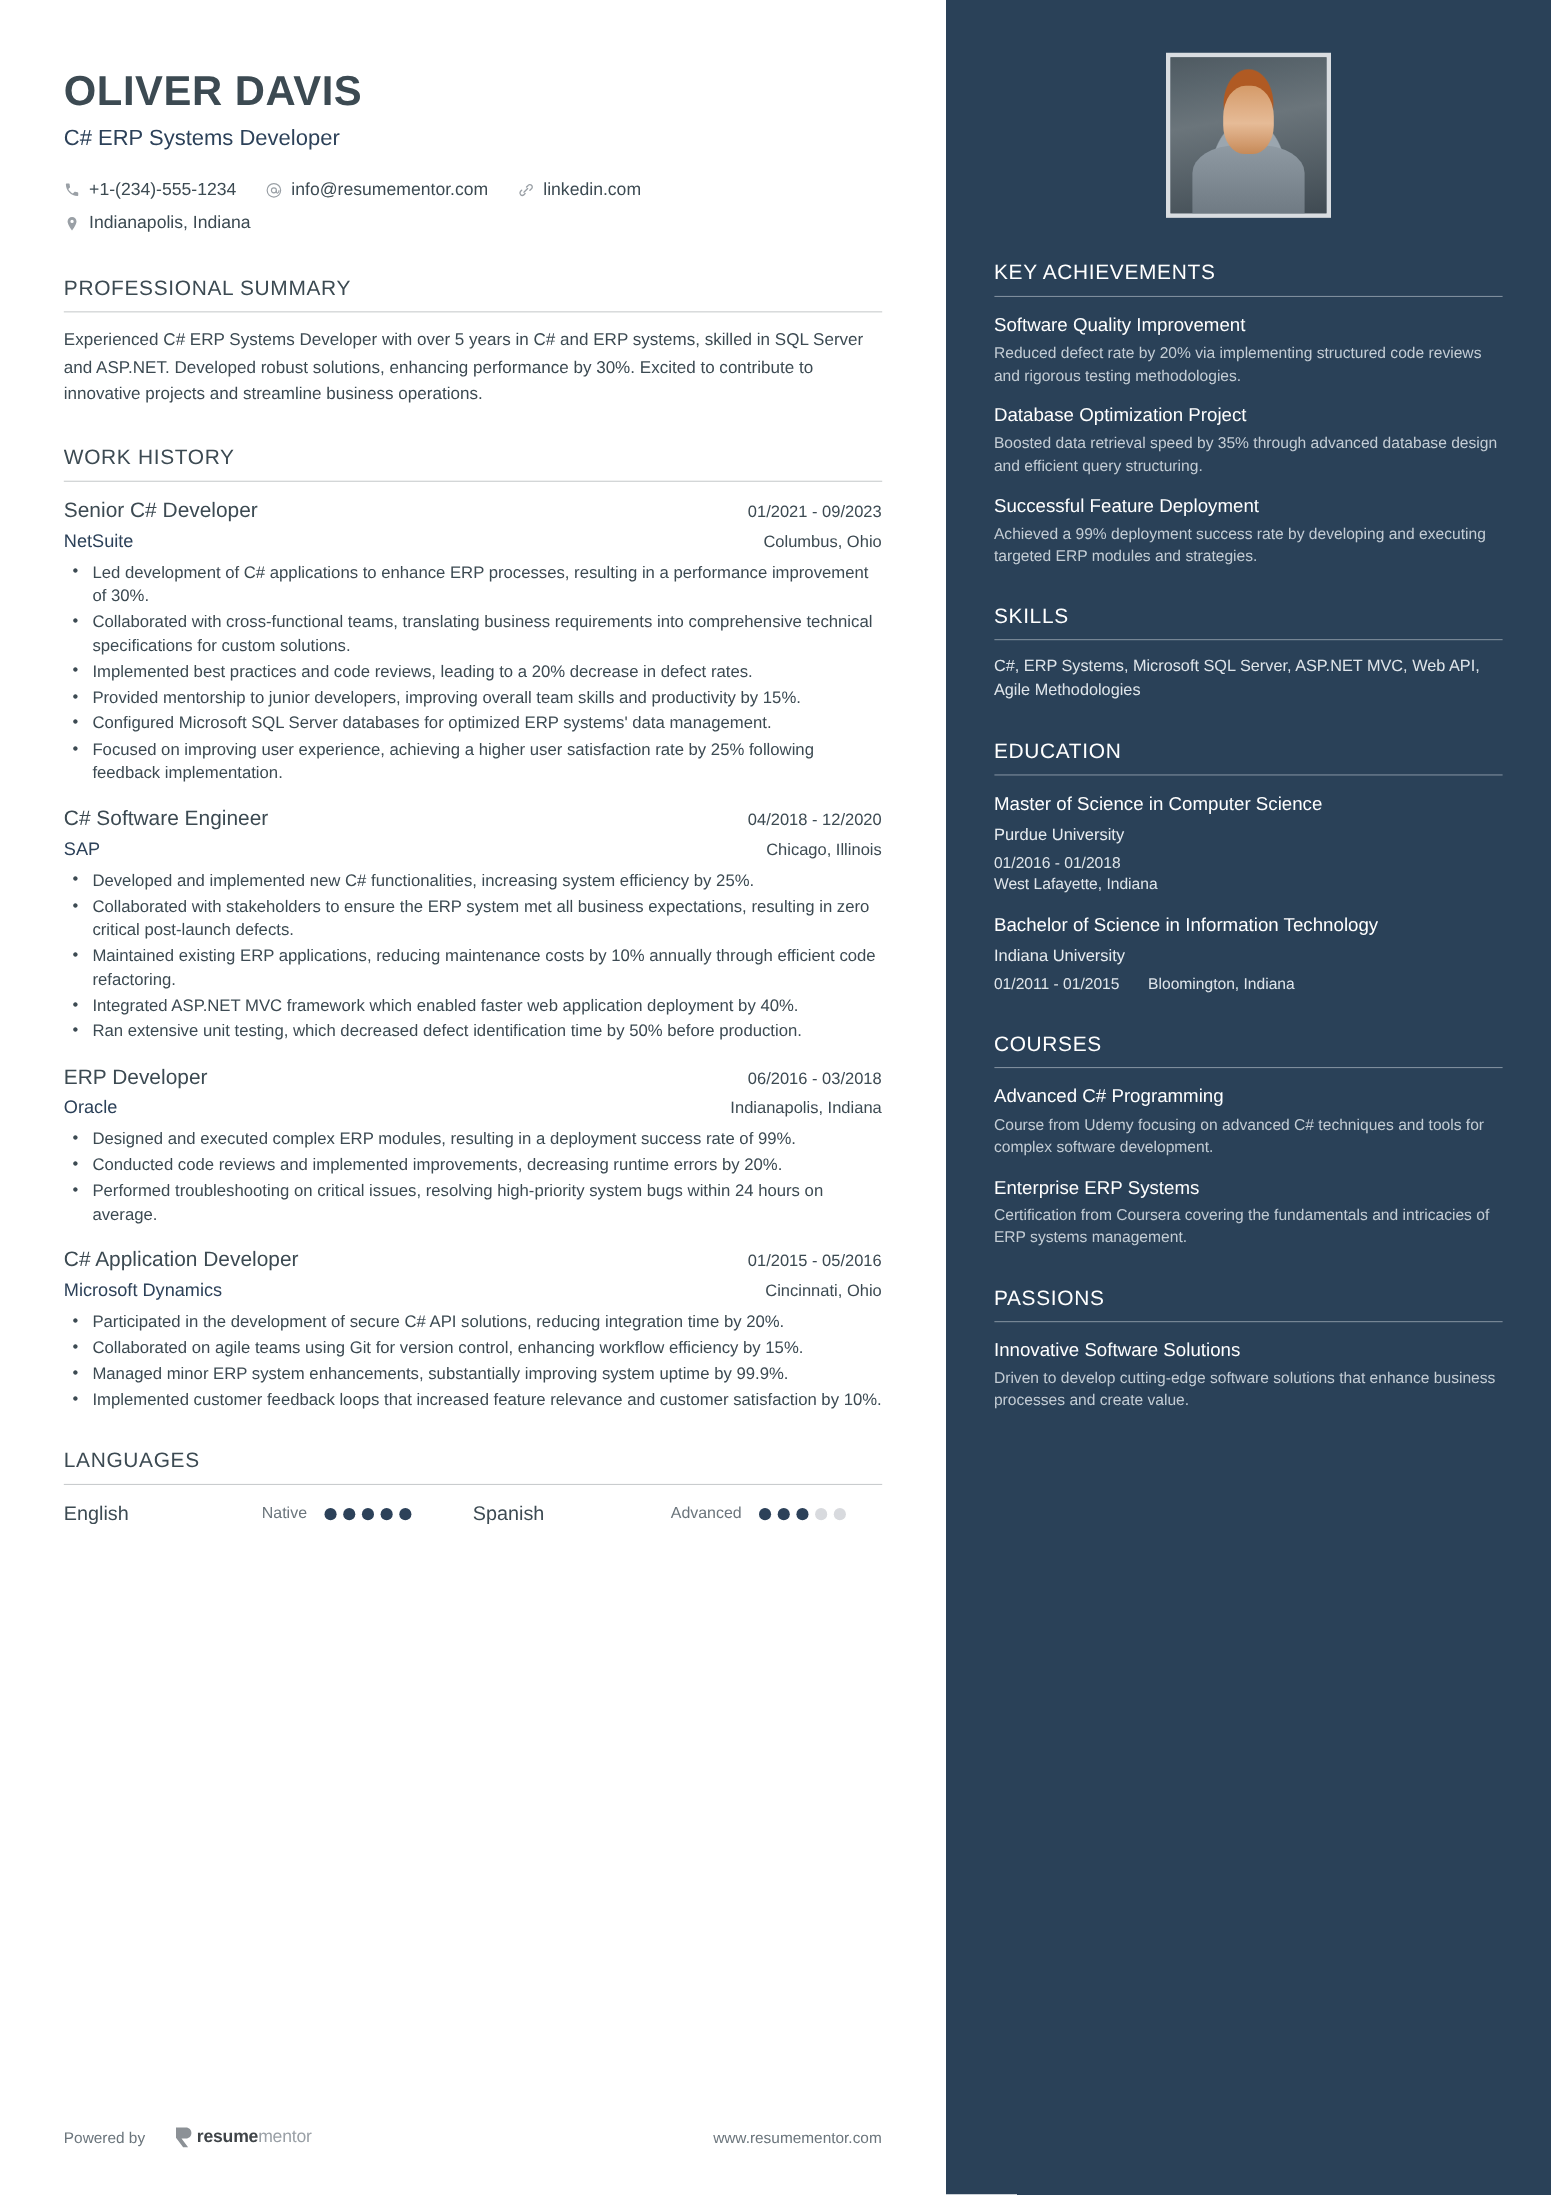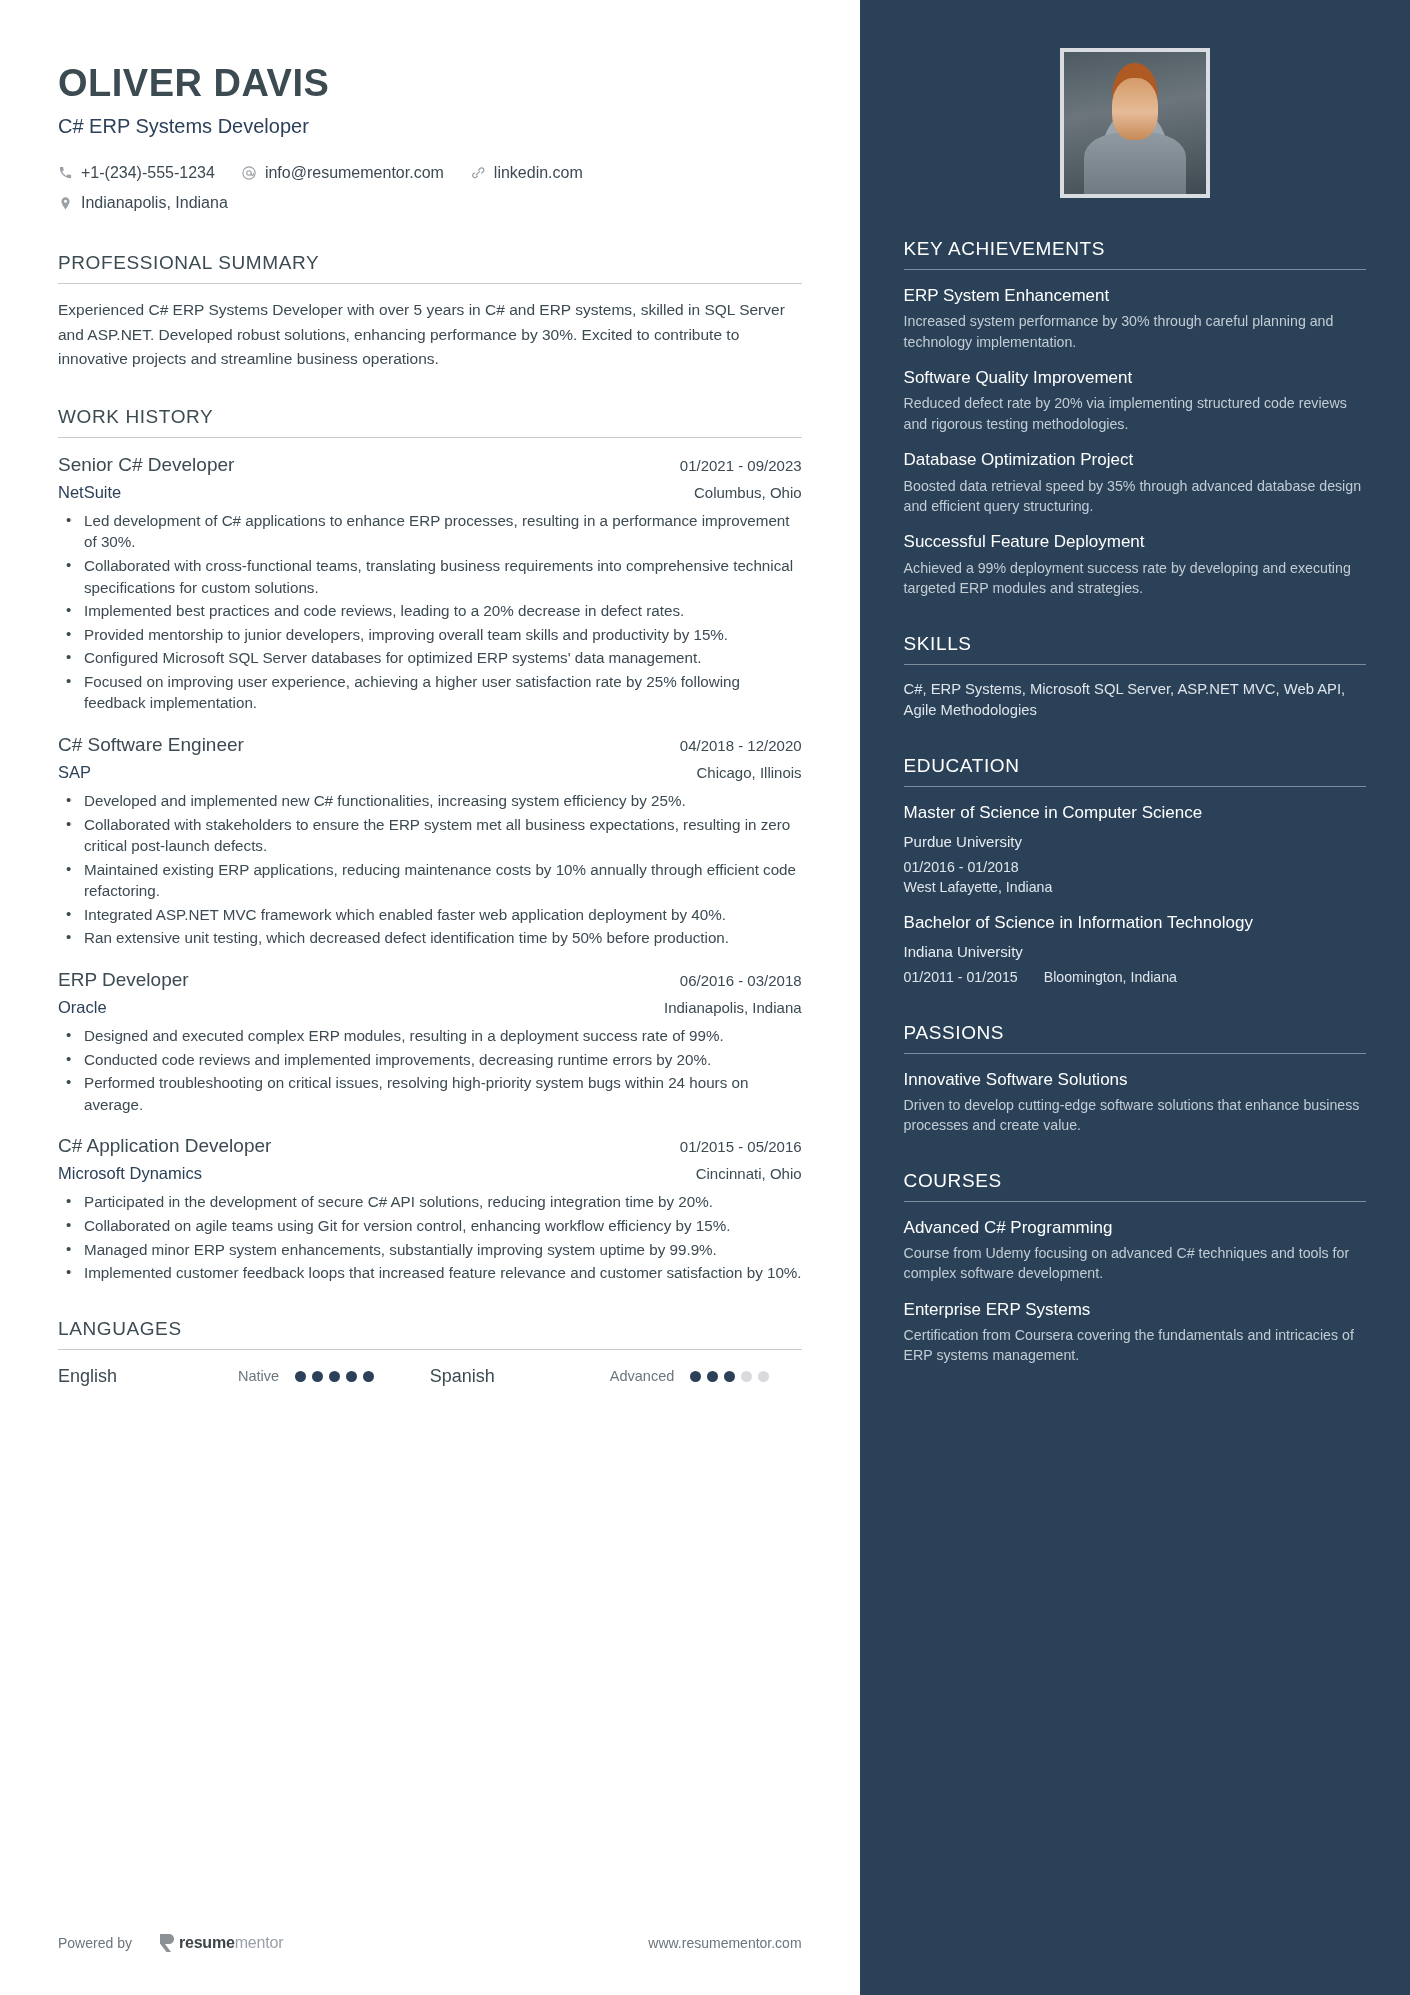--- a/index.html
+++ b/index.html
@@ -455,24 +455,20 @@
 
     <div class="photo-frame">
       <div class="photo-inner"></div>
     </div>
 
     <div class="side-section first">
       <div class="side-title">KEY ACHIEVEMENTS</div>
       <div class="side-rule"></div>
       <div id="achievements-container">
           <div class="side-item">
-            <div class="side-item-title">ERP System Enhancement</div>
-            <div class="side-item-desc">Increased system performance by 30% through careful planning and technology implementation.</div>
-          </div>
-          <div class="side-item">
             <div class="side-item-title">Software Quality Improvement</div>
             <div class="side-item-desc">Reduced defect rate by 20% via implementing structured code reviews and rigorous testing methodologies.</div>
           </div>
           <div class="side-item">
             <div class="side-item-title">Database Optimization Project</div>
             <div class="side-item-desc">Boosted data retrieval speed by 35% through advanced database design and efficient query structuring.</div>
           </div>
           <div class="side-item">
             <div class="side-item-title">Successful Feature Deployment</div>
             <div class="side-item-desc">Achieved a 99% deployment success rate by developing and executing targeted ERP modules and strategies.</div>
@@ -503,38 +499,38 @@
             <div class="edu-school">Indiana University</div>
             <div class="edu-meta edu-meta-row">
               <div>01/2011 - 01/2015</div>
               <div>Bloomington, Indiana</div>
             </div>
           </div>
         </div>
     </div>
 
     <div class="side-section">
+      <div class="side-title">COURSES</div>
+      <div class="side-rule"></div>
+      <div id="courses-container">
+          <div class="side-item">
+            <div class="side-item-title">Advanced C# Programming</div>
+            <div class="side-item-desc">Course from Udemy focusing on advanced C# techniques and tools for complex software development.</div>
+          </div>
+          <div class="side-item">
+            <div class="side-item-title">Enterprise ERP Systems</div>
+            <div class="side-item-desc">Certification from Coursera covering the fundamentals and intricacies of ERP systems management.</div>
+          </div>
+        </div>
+    </div>
+
+    <div class="side-section">
       <div class="side-title">PASSIONS</div>
       <div class="side-rule"></div>
       <div id="passions-container">
           <div class="side-item">
             <div class="side-item-title">Innovative Software Solutions</div>
             <div class="side-item-desc">Driven to develop cutting-edge software solutions that enhance business processes and create value.</div>
           </div>
         </div>
     </div>
-
-    <div class="side-section">
-      <div class="side-title">COURSES</div>
-      <div class="side-rule"></div>
-      <div id="courses-container">
-          <div class="side-item">
-            <div class="side-item-title">Advanced C# Programming</div>
-            <div class="side-item-desc">Course from Udemy focusing on advanced C# techniques and tools for complex software development.</div>
-          </div>
-          <div class="side-item">
-            <div class="side-item-title">Enterprise ERP Systems</div>
-            <div class="side-item-desc">Certification from Coursera covering the fundamentals and intricacies of ERP systems management.</div>
-          </div>
-        </div>
-    </div>
   </div>
 </div>
 
 </body></html>

